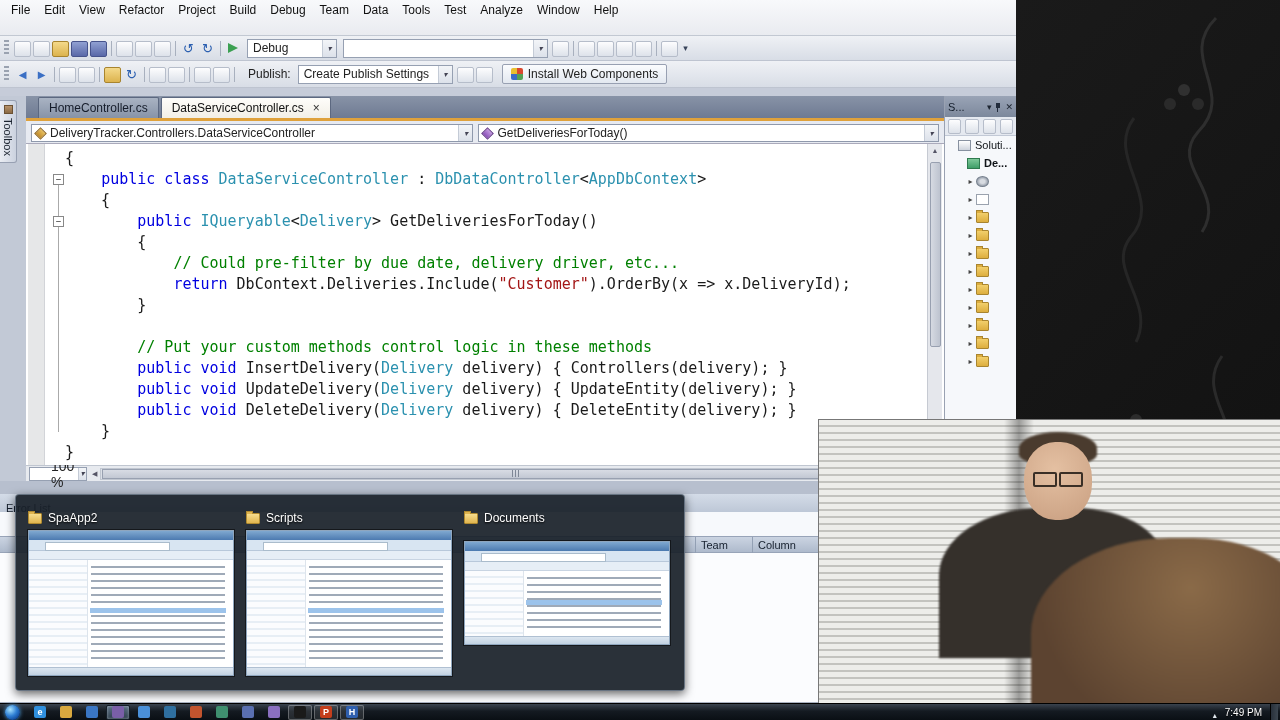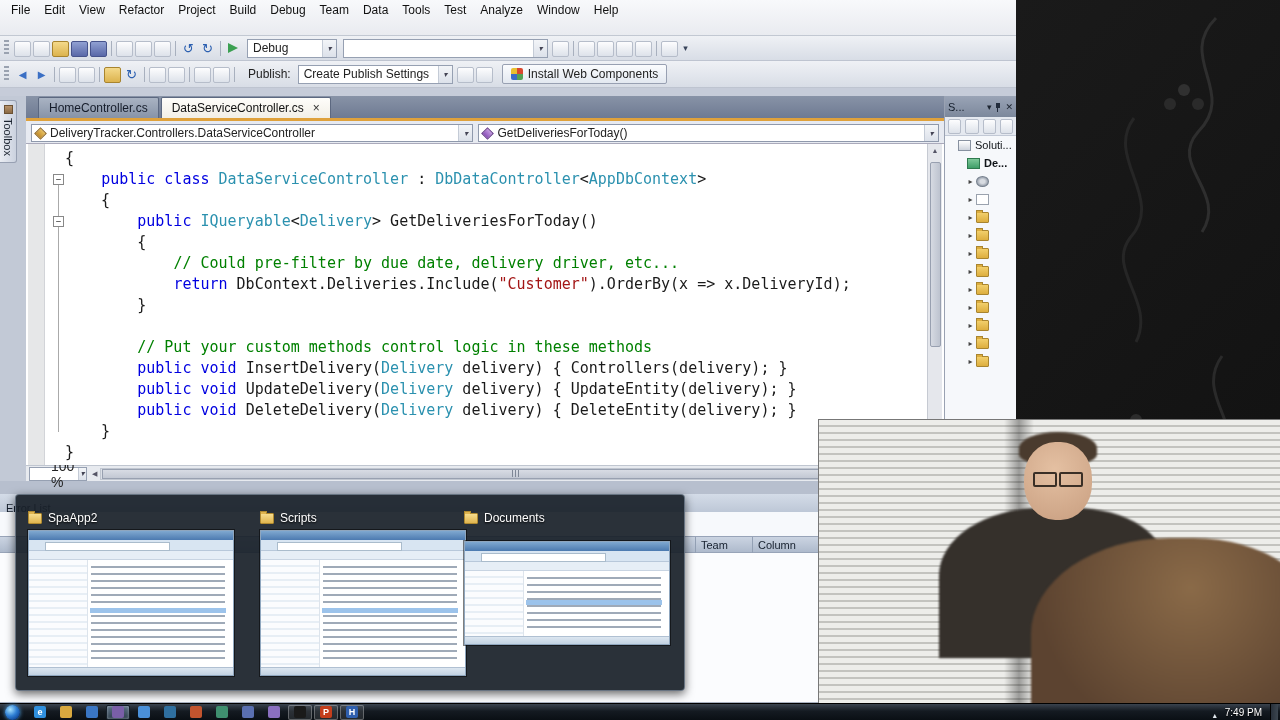--- a/index.html
+++ b/index.html
@@ -118,21 +118,21 @@
   .el-body{position:absolute;left:0;top:41px;right:0;bottom:0;background:#FBFCFE}
 
   .statusbar{height:19px;background:linear-gradient(#A9B1C0,#8F98A9);position:relative;font-size:11px;color:#141a26}
   .sb-left{position:absolute;left:4px;top:3px}
   .sb-col{position:absolute;left:762px;top:3px}
 
   
   .peek{position:absolute;left:15px;top:494px;width:670px;height:197px;background:rgba(24,31,40,0.92);border:1px solid rgba(180,200,220,0.45);border-radius:4px;box-shadow:0 3px 10px rgba(0,0,0,.6);z-index:5}
   .peek-card{position:absolute;top:10px;width:214px;padding:4px}
   .peek-card.c0{left:8px}
-  .peek-card.c1{left:240px}
+  .peek-card.c1{left:226px}
   .peek-card.c2{left:444px}
   .pk-label{display:flex;align-items:center;gap:6px;height:18px;margin-bottom:3px}
   .pk-folder{width:14px;height:11px;background:linear-gradient(#f7dd8e,#e0b54f);border:1px solid #b08a30;border-radius:1px;position:relative}
   .pk-folder::before{content:"";position:absolute;left:-1px;top:-3px;width:5px;height:2px;background:#e0b54f;border:1px solid #b08a30;border-bottom:none}
   .pk-title{font-size:12px;color:#fff;text-shadow:0 1px 2px #000}
   .mini-win{height:146px;border:1px solid #8FA6BE;background:#fff;display:flex;flex-direction:column;box-shadow:0 0 0 1px rgba(0,0,0,.5)}
   .peek-card.c2 .mini-win{margin-top:14px;height:104px}
   .mw-title{height:9px;background:linear-gradient(#7FA8D0,#4C7AB0)}
   .mw-addr{height:11px;background:#D8E5F2;border-bottom:1px solid #b8c8da;position:relative}
   .mw-addr::before{content:"";position:absolute;left:8%;top:2px;width:60%;height:7px;background:#fff;border:1px solid #aabccc}

